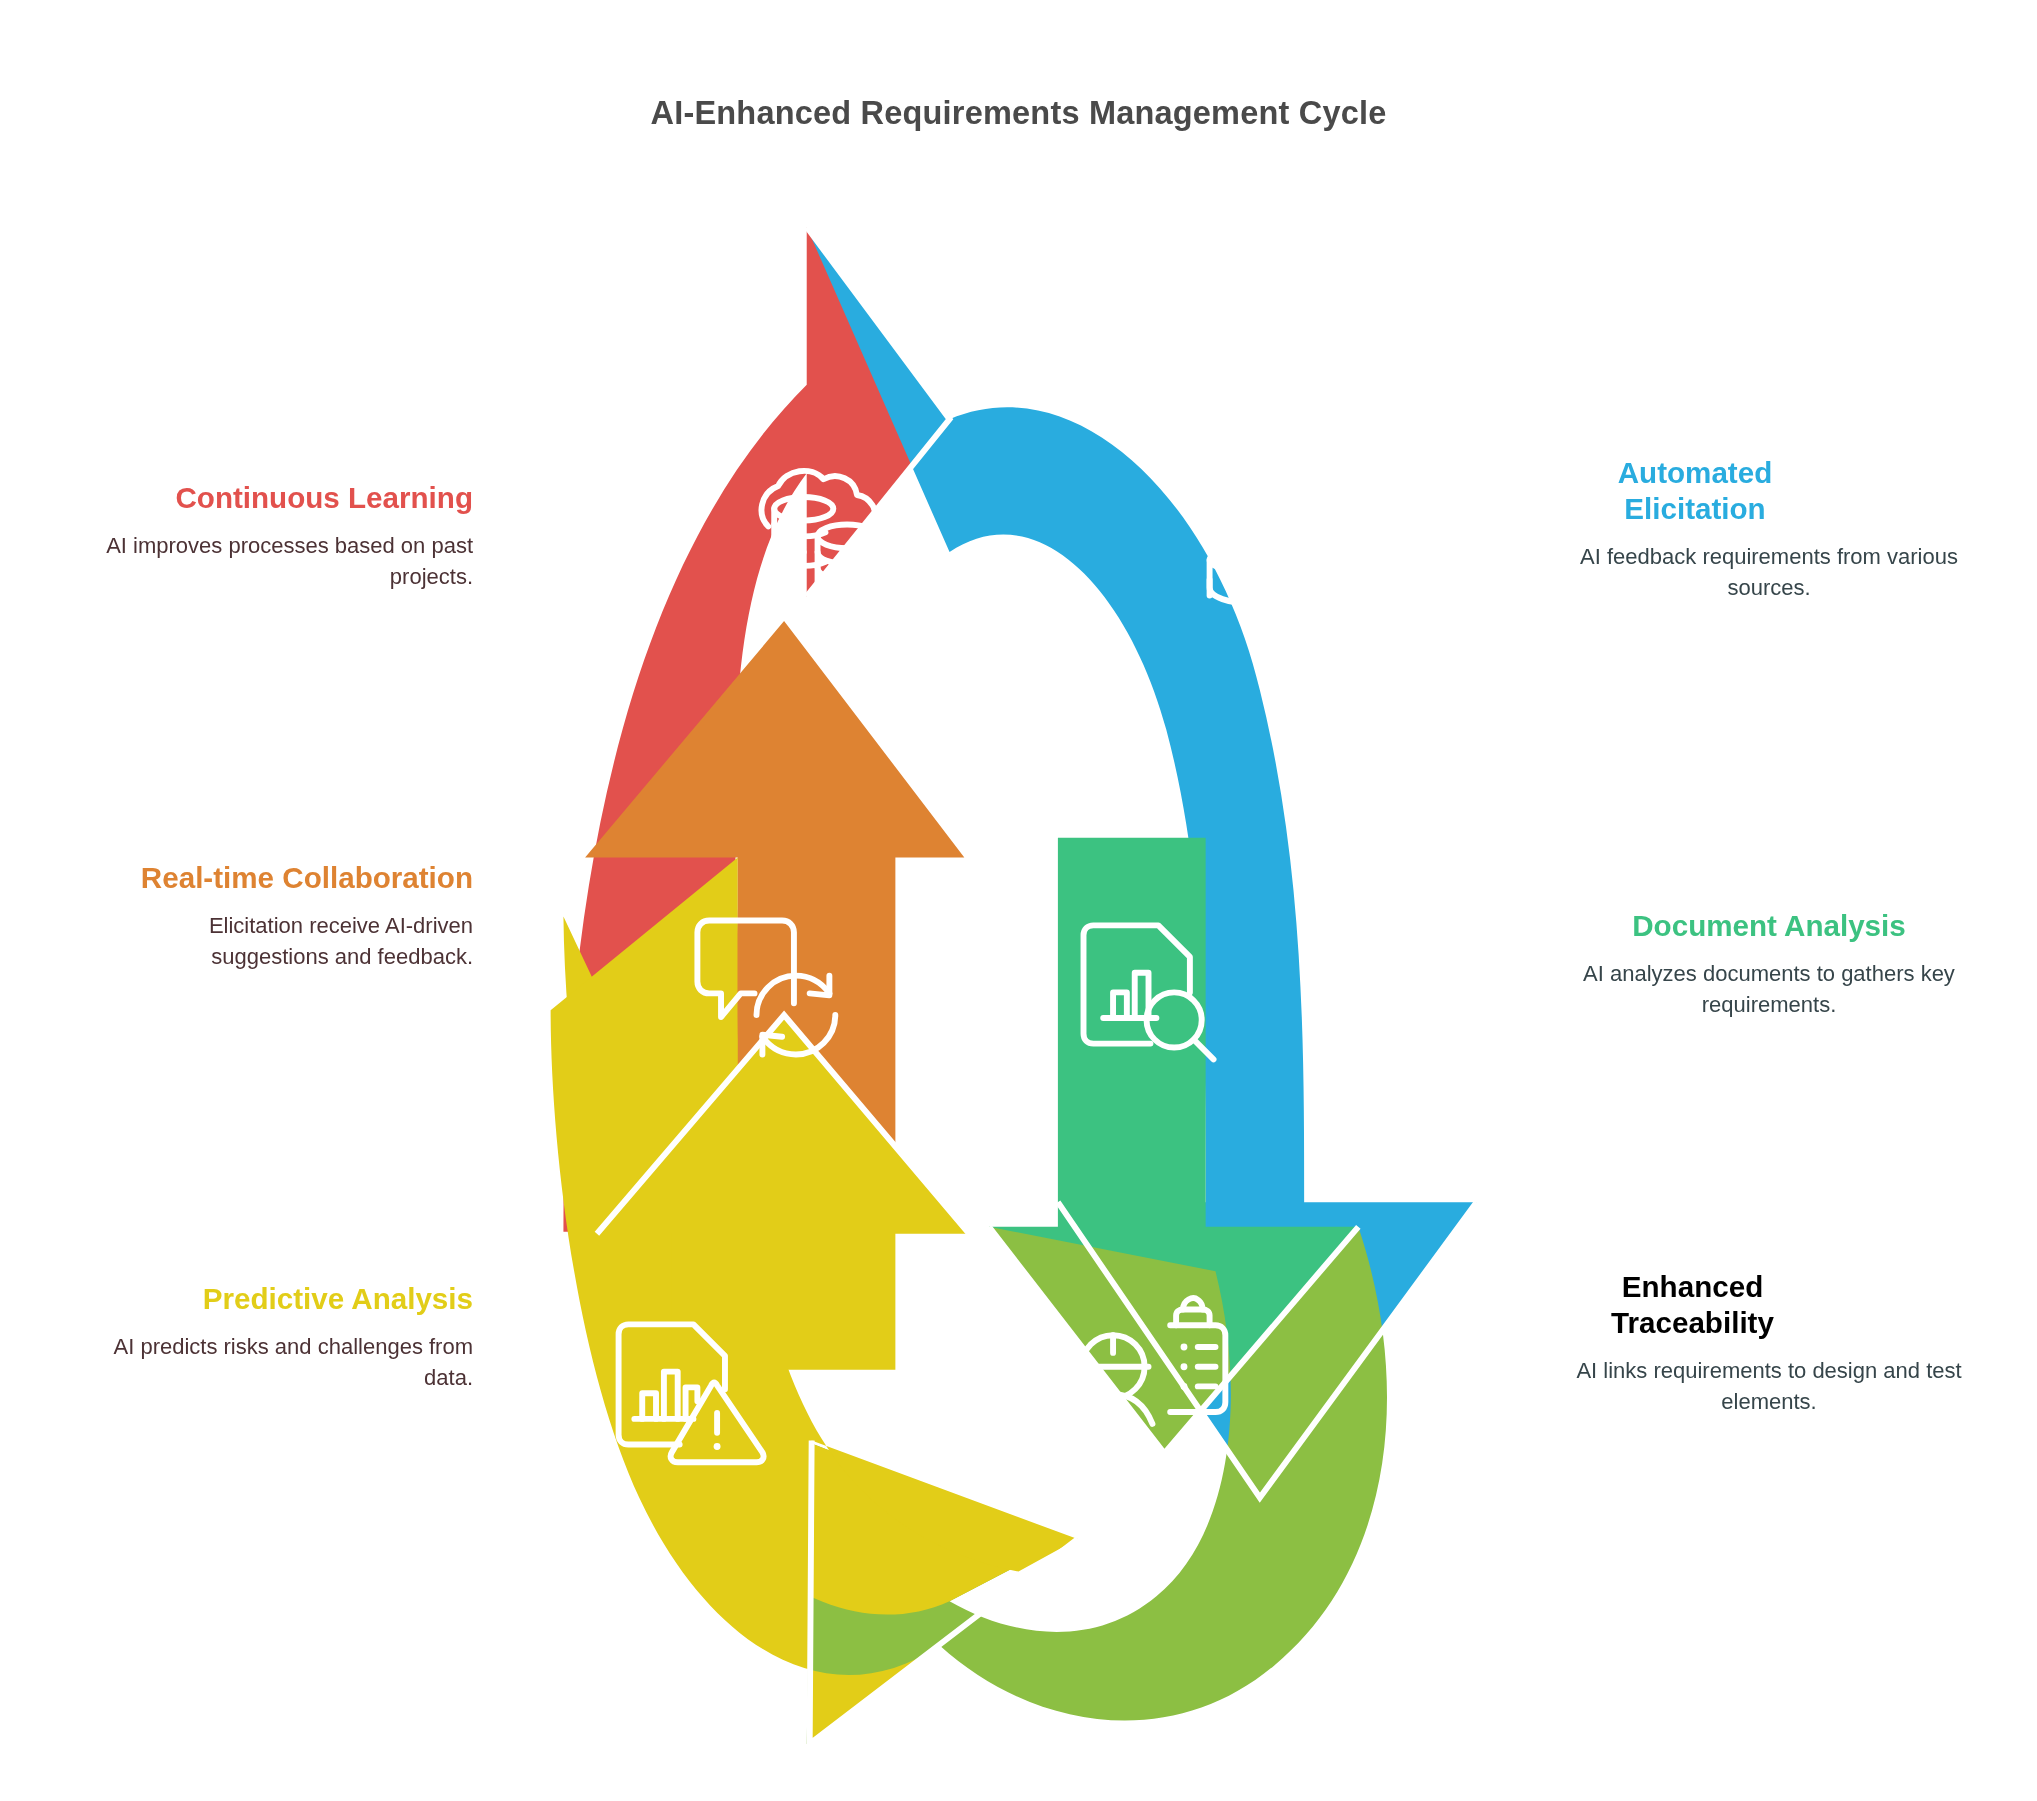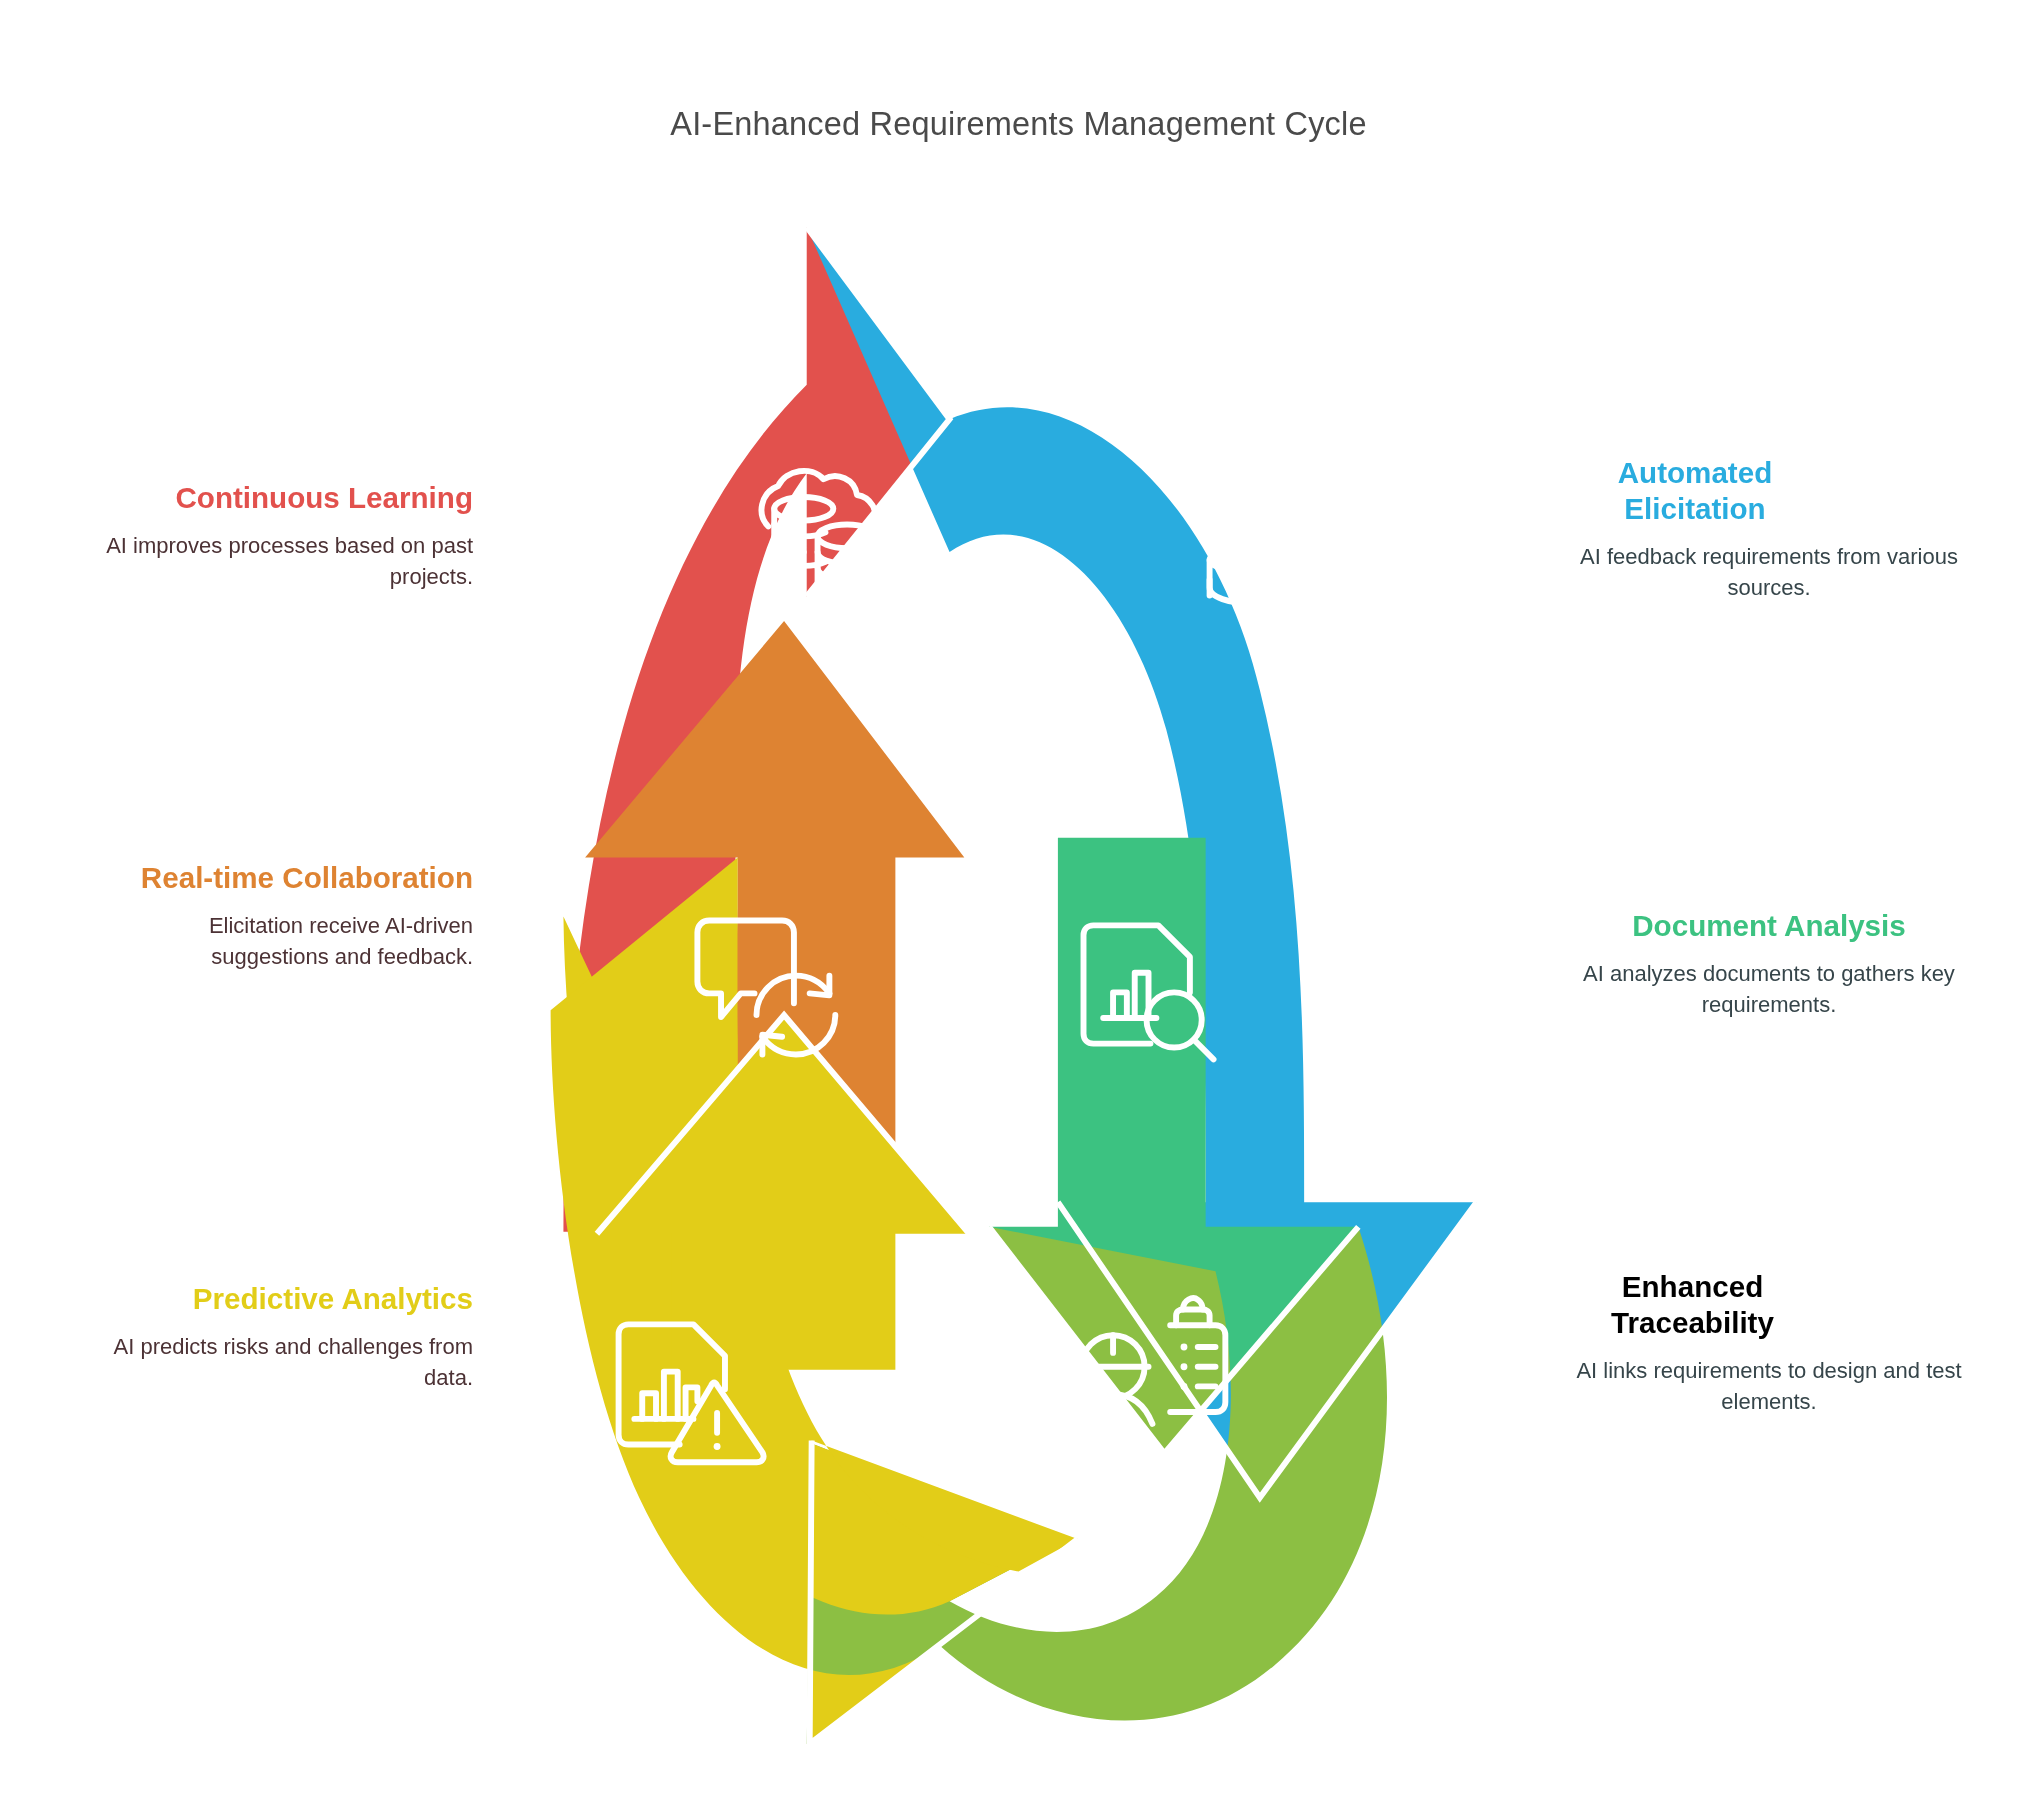--- a/index.html
+++ b/index.html
@@ -11,26 +11,26 @@
     width: 2037px;
     height: 1802px;
     position: relative;
     font-family: "Liberation Sans", sans-serif;
     overflow: hidden;
   }
 
   
   #chart-title {
     position: absolute;
-    top: 106px;
+    top: 95px;
     left: 0;
     width: 2037px;
     text-align: center;
     font-size: 32.5px;
-    font-weight: normal;
+    font-weight: bold;
     color: #4a4a4a;
     letter-spacing: 0.2px;
   }
 
   
   #cycle-graphic {
     position: absolute;
     left: 526px;
     top: 227px;
     width: 985px;
@@ -249,21 +249,21 @@
   <div class="label-heading" style="color:#E2514D">Continuous Learning</div>
   <div class="label-desc">AI improves processes based on past projects.</div>
 </div>
 
 <div class="label-block label-left" id="block-realtime-collab">
   <div class="label-heading" style="color:#DE8332">Real-time Collaboration</div>
   <div class="label-desc">Elicitation receive AI-driven suggestions and feedback.</div>
 </div>
 
 <div class="label-block label-left" id="block-predictive">
-  <div class="label-heading" style="color:#E2CD18">Predictive Analytics</div>
+  <div class="label-heading" style="color:#E2CD18">Predictive Analysis</div>
   <div class="label-desc">AI predicts risks and challenges from data.</div>
 </div>
 
 <div class="label-block label-right" id="block-automated-elicit">
   <div class="label-heading" style="color:#29ACDF; max-width:246px;">Automated Elicitation</div>
   <div class="label-desc">AI feedback requirements from various sources.</div>
 </div>
 
 <div class="label-block label-right" id="block-document-analysis">
   <div class="label-heading" style="color:#3CC281">Document Analysis</div>

